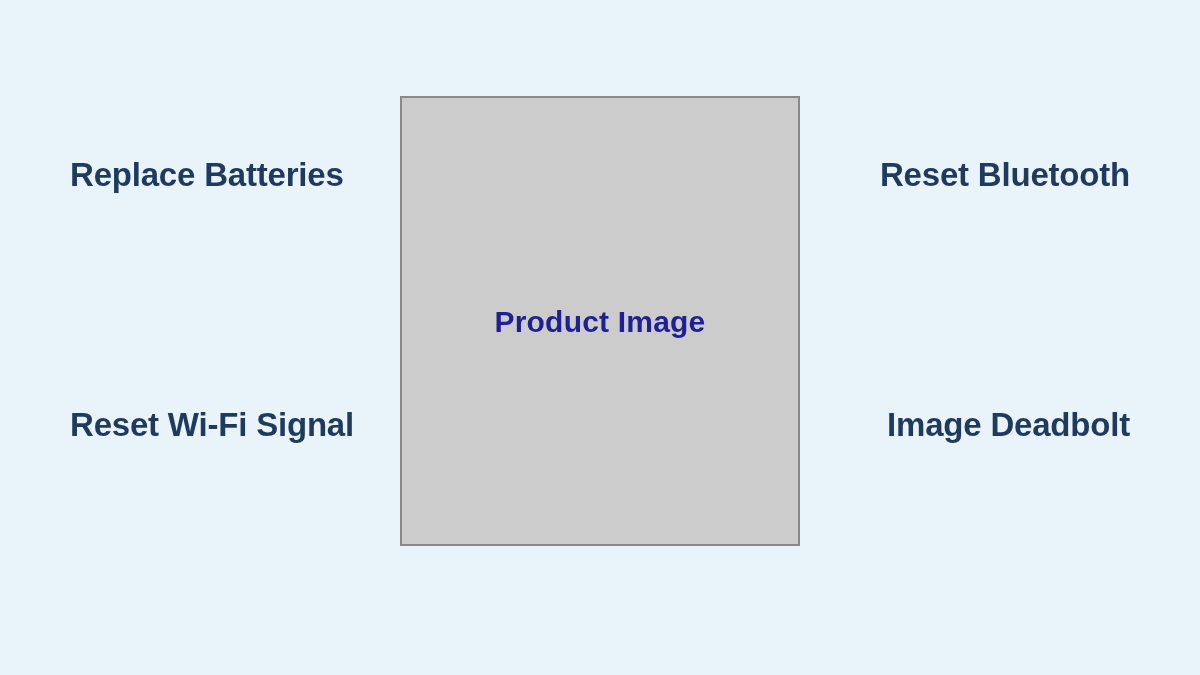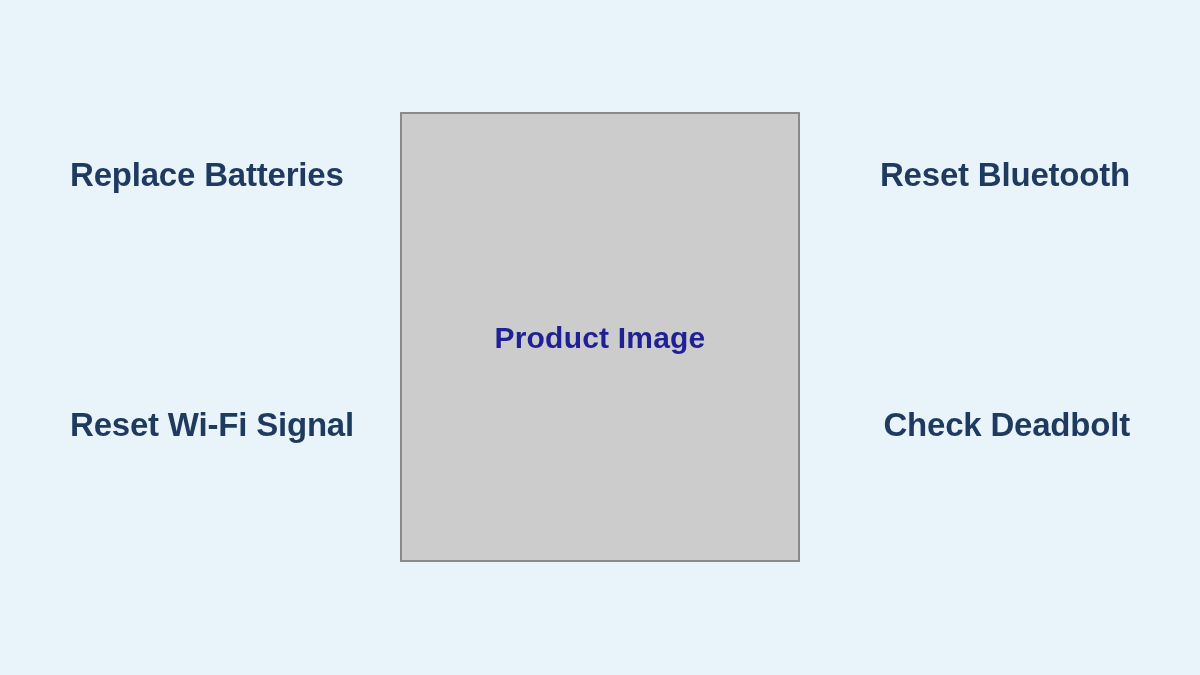--- a/index.html
+++ b/index.html
@@ -19,21 +19,21 @@
     position: relative;
     width: 1200px;
     height: 675px;
     background: #e9f3fa;
   }
 
   
   .product-placeholder {
     position: absolute;
     left: 400px;
-    top: 112px;
+    top: 96px;
     width: 400px;
     height: 450px;
     box-sizing: border-box;
     background: #cccccc;
     border: 2px solid #8a8a8a;
     display: flex;
     align-items: center;
     justify-content: center;
   }
 
@@ -88,20 +88,20 @@
 
   <div class="callout callout-right callout-top">
     <span>Reset Bluetooth</span>
   </div>
 
   <div class="callout callout-left callout-bottom">
     <span>Reset Wi-Fi Signal</span>
   </div>
 
   <div class="callout callout-right callout-bottom">
-    <span>Check Deadbolt</span>
+    <span>Image Deadbolt</span>
   </div>
 
   <div class="product-placeholder">
     <span class="product-placeholder-label">Product Image</span>
   </div>
 
 </div>
 
 </body></html>

